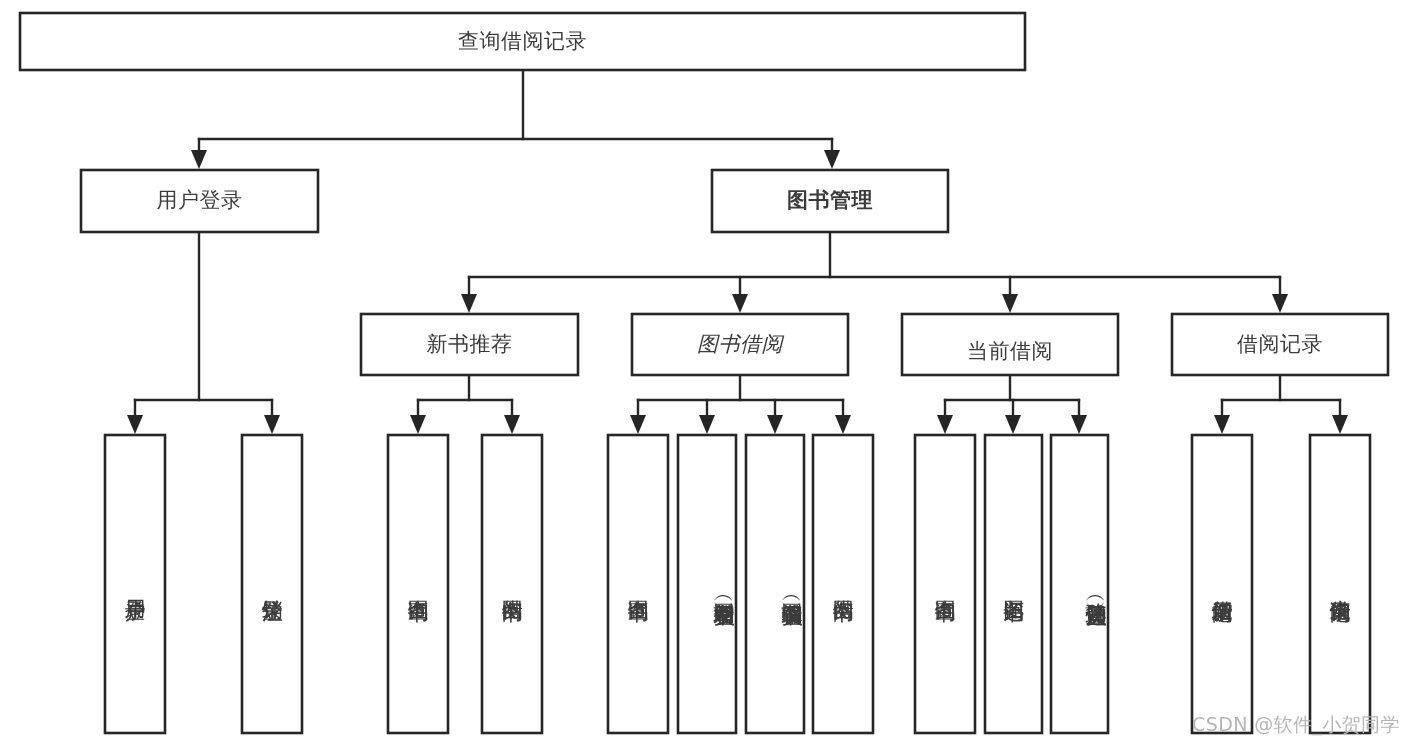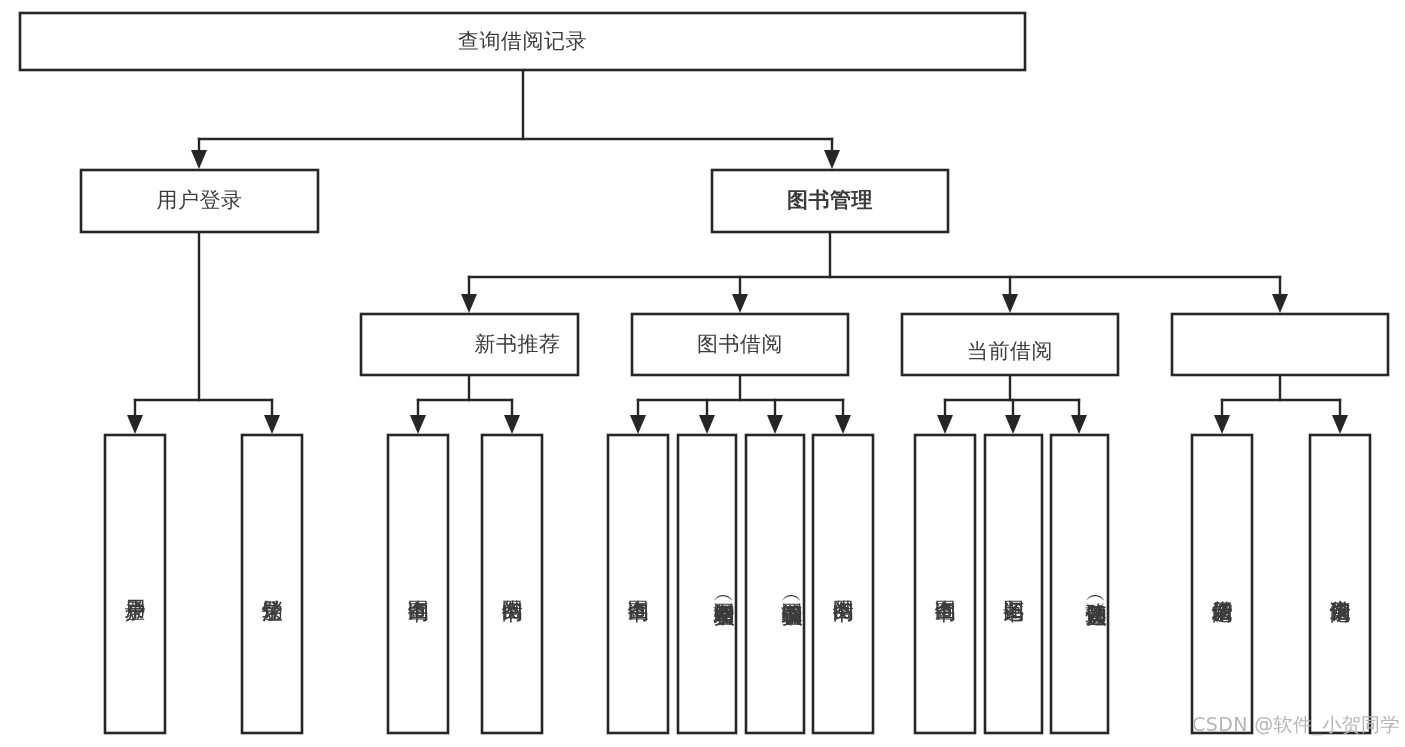--- a/index.html
+++ b/index.html
@@ -195,32 +195,35 @@
   </div>
 
   <div class="node-label-h" style="left:81px; top:170px; width:237px; height:62px;">
     <span>用户登录</span>
   </div>
 
   <div class="node-label-h" style="left:712px; top:170px; width:236px; height:62px;font-weight:bold;">
     <span>图书管理</span>
   </div>
 
-  <div class="node-label-h" style="left:361px; top:314px; width:217px; height:61px;padding-left:48px;">
+  <div class="node-label-h" style="left:361px; top:314px; width:217px; height:61px;">
     <span>新书推荐</span>
   </div>
 
-  <div class="node-label-h" style="left:632px; top:314px; width:216px; height:61px;">
+  <div class="node-label-h" style="left:632px; top:314px; width:216px; height:61px;font-style:italic;">
     <span>图书借阅</span>
   </div>
 
   <div class="node-label-h" style="left:902px; top:314px; width:216px; height:76px;">
     <span>当前借阅</span>
   </div>
 
+  <div class="node-label-h" style="left:1172px; top:314px; width:216px; height:61px;">
+    <span>借阅记录</span>
+  </div>
 
   <div class="node-label-v" style="left:105px; top:435px; width:60px; height:298px;">
     <span>用户登录</span>
   </div>
 
   <div class="node-label-v" style="left:242px; top:435px; width:60px; height:298px;">
     <span>注销登录</span>
   </div>
 
   <div class="node-label-v" style="left:388px; top:435px; width:60px; height:298px;">

